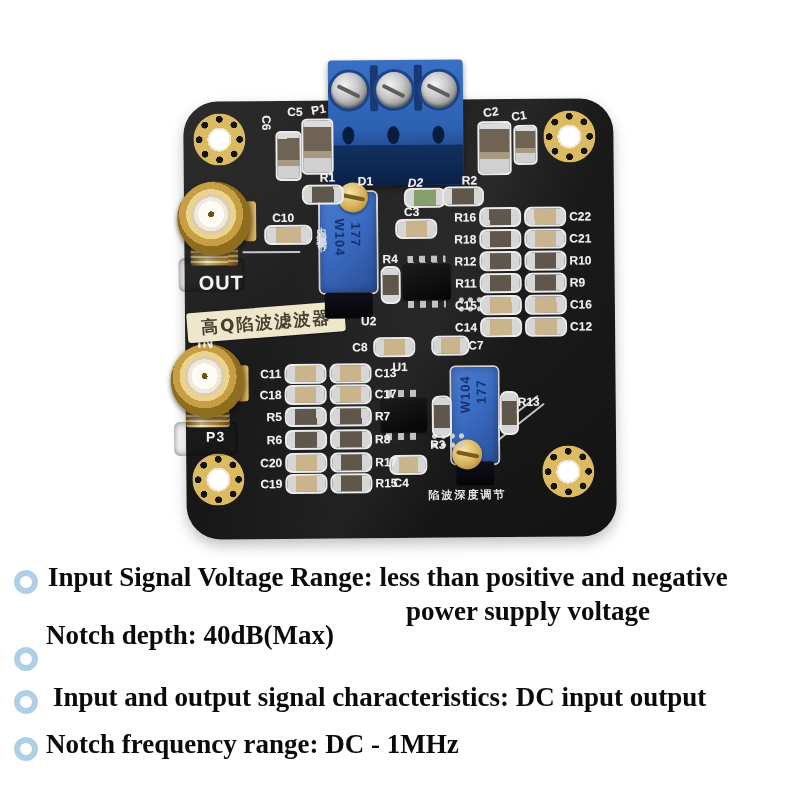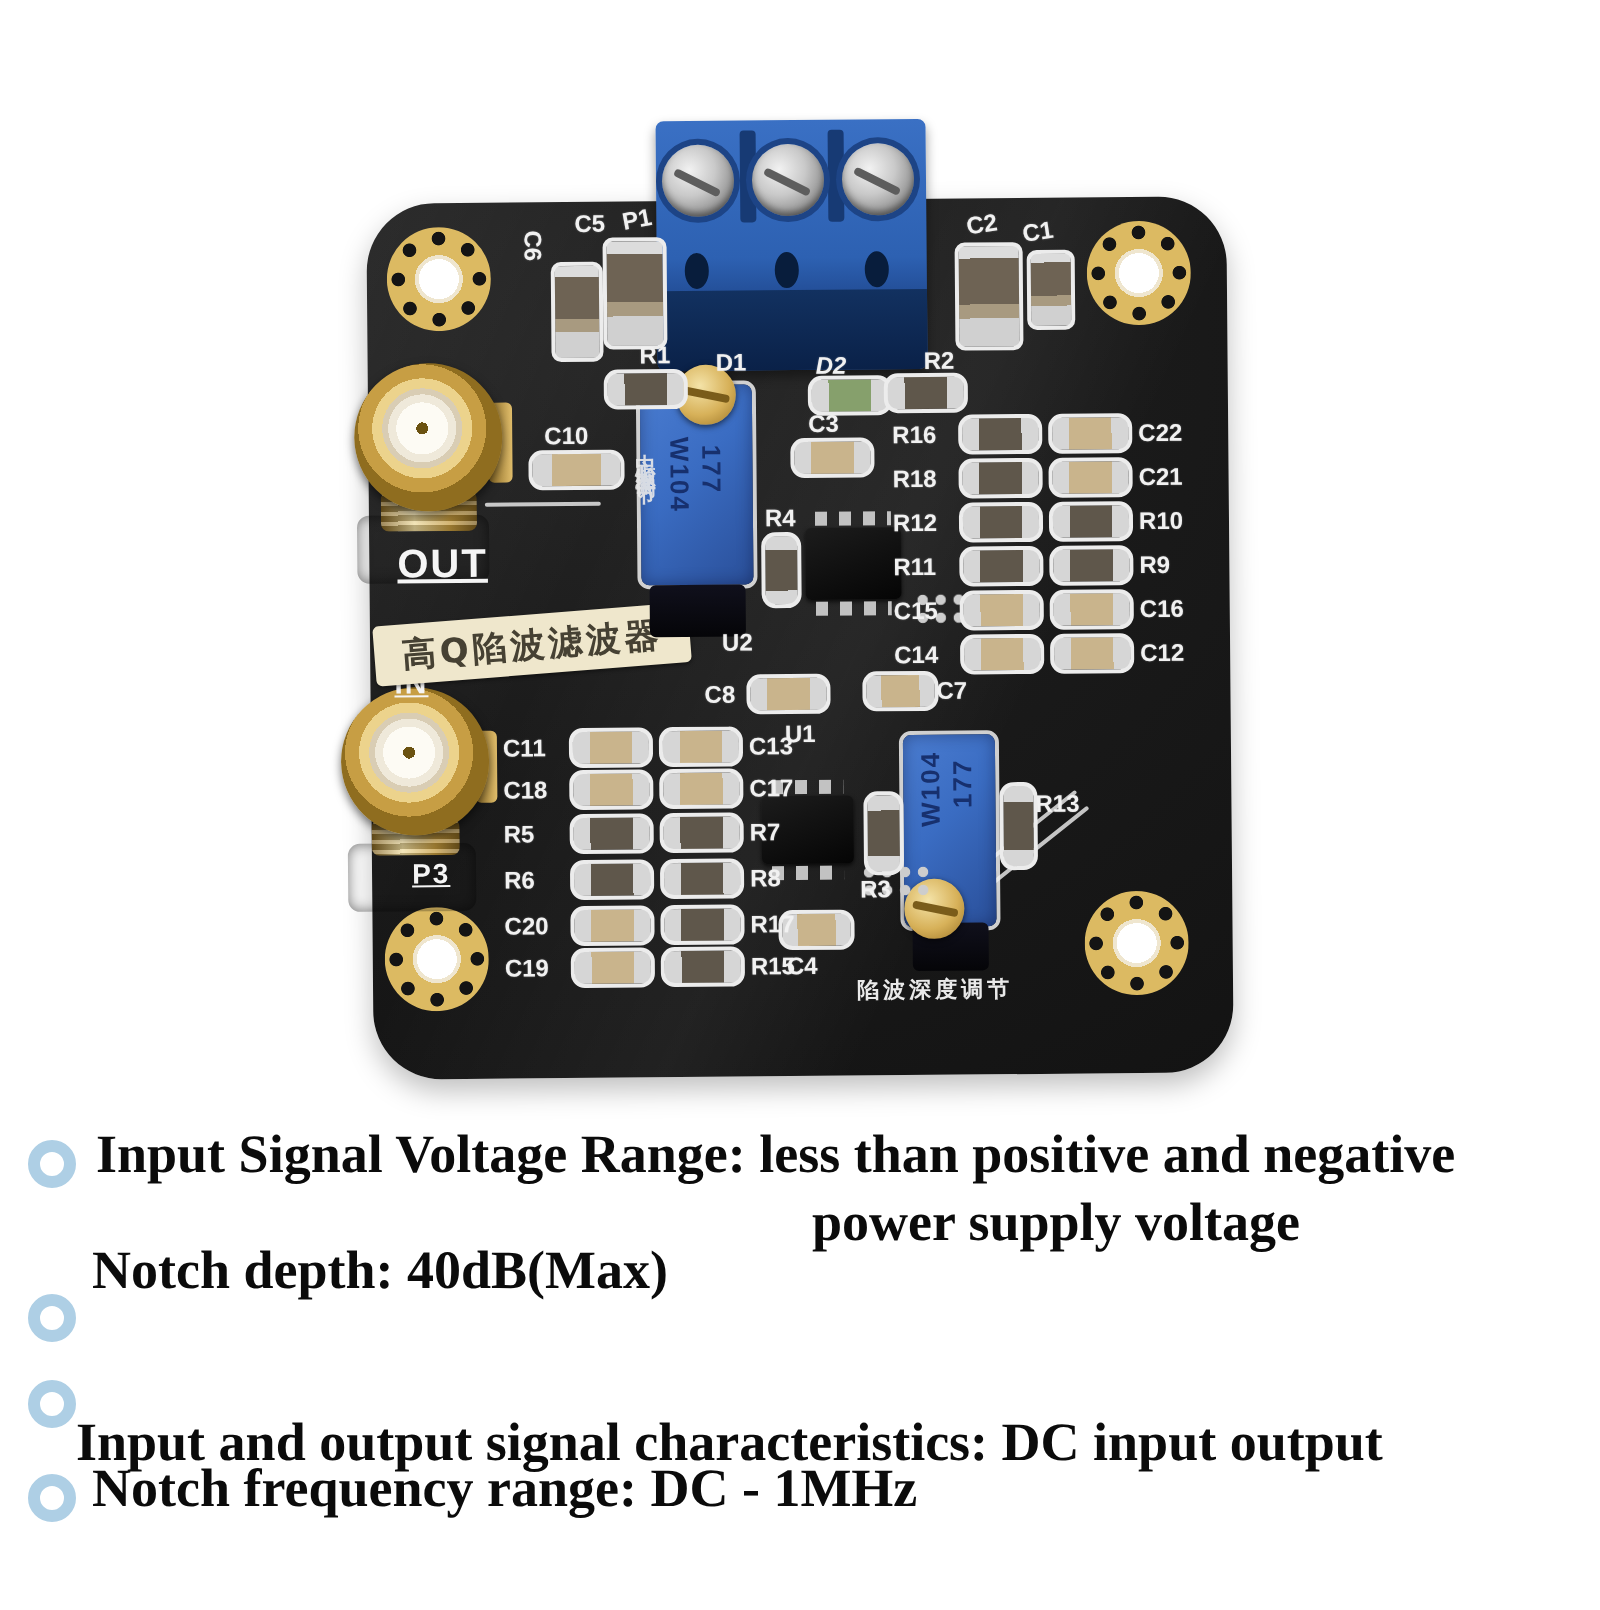--- a/index.html
+++ b/index.html
@@ -77,30 +77,30 @@
   .smd-v{position:absolute;border:2px solid #ececec;border-radius:7px;
     background:linear-gradient(180deg,#d6d6d6 0 20%, #5f574b 20% 80%, #d6d6d6 80%);}
   .cap-big{position:absolute;border:2px solid #ececec;border-radius:5px;
     background:linear-gradient(180deg,#dcdcdc 0 12%, #6e6354 12% 58%, #a89a80 58% 72%, #d0d0d0 72%);}
   
   .lbl{position:absolute;color:#f1f1f1;font:700 12px "Liberation Sans",sans-serif;white-space:nowrap;
     text-shadow:0 0 1px rgba(255,255,255,.35);}
   .lbl-v{writing-mode:vertical-rl;}
   .row{position:absolute;display:flex;gap:3px;align-items:center;height:20px;}
   .row .lab{position:static;display:inline-block;}
-  .row .lab.l{width:30px;}
+  .row .lab.l{width:30px;text-align:right;}
   .row .lab.rt{width:30px;text-align:left;}
   .cn-v{position:absolute;writing-mode:vertical-rl;color:#e9e9e9;font:700 10px "DejaVu Sans",sans-serif;
     letter-spacing:3px;opacity:.9;}
   .cn-h{position:absolute;color:#e9e9e9;font:700 11px "DejaVu Sans",sans-serif;letter-spacing:2px;}
   .sticker{position:absolute;left:2px;top:206px;width:158px;height:30px;background:#efe7cc;border-radius:3px;
     transform:rotate(-4deg);box-shadow:0 1px 2px rgba(0,0,0,.4);display:flex;align-items:center;justify-content:center;
     color:#464133;font:700 17px "DejaVu Sans","Liberation Serif",serif;letter-spacing:2px;}
   .trace{position:absolute;height:2px;background:rgba(255,255,255,.75);border-radius:1px;}
-  .port-lbl{position:absolute;color:#f5f5f5;font:700 20px "Liberation Sans",sans-serif;letter-spacing:1px;text-decoration:underline;}
+  .port-lbl{position:absolute;color:#f5f5f5;font:700 20px "Liberation Sans",sans-serif;letter-spacing:1px;}
   
   .spec-text{position:absolute;color:#0b0b0b;font:700 27px "Liberation Serif",serif;white-space:nowrap;}
   .bullet{position:absolute;width:12px;height:12px;border:6px solid #aecfe5;border-radius:50%;background:#ffffff;}
 </style>
 </head>
 <body>
 
 <div class="stage">
 
   <div class="pcb">
@@ -286,18 +286,18 @@
 
   <div>
     <span class="bullet" style="left:14px;top:570px;"></span>
     <span class="spec-text" style="left:48px;top:562px;">Input Signal Voltage Range: less than positive and negative</span>
     <span class="spec-text" style="left:406px;top:596px;">power supply voltage</span>
 
     <span class="bullet" style="left:14px;top:647px;"></span>
     <span class="spec-text" style="left:46px;top:620px;">Notch depth: 40dB(Max)</span>
 
     <span class="bullet" style="left:14px;top:690px;"></span>
-    <span class="spec-text" style="left:38px;top:682px;margin-top:24px;">Input and output signal characteristics: DC input output</span>
+    <span class="spec-text" style="left:53px;top:682px;">Input and output signal characteristics: DC input output</span>
 
     <span class="bullet" style="left:14px;top:737px;"></span>
     <span class="spec-text" style="left:46px;top:729px;">Notch frequency range: DC - 1MHz</span>
   </div>
 </div>
 
 </body></html>

